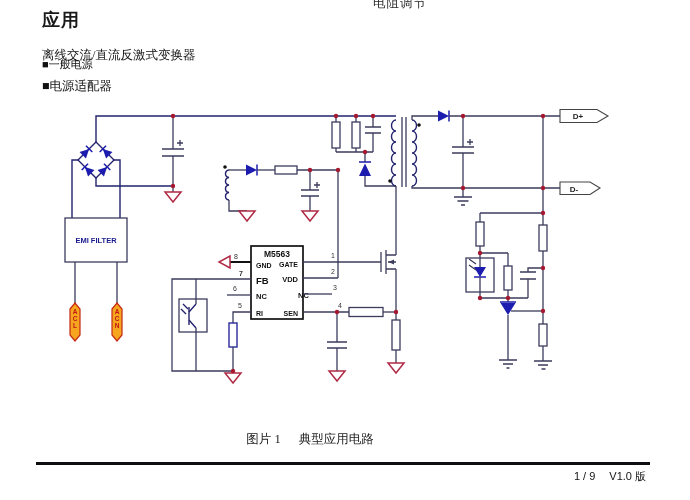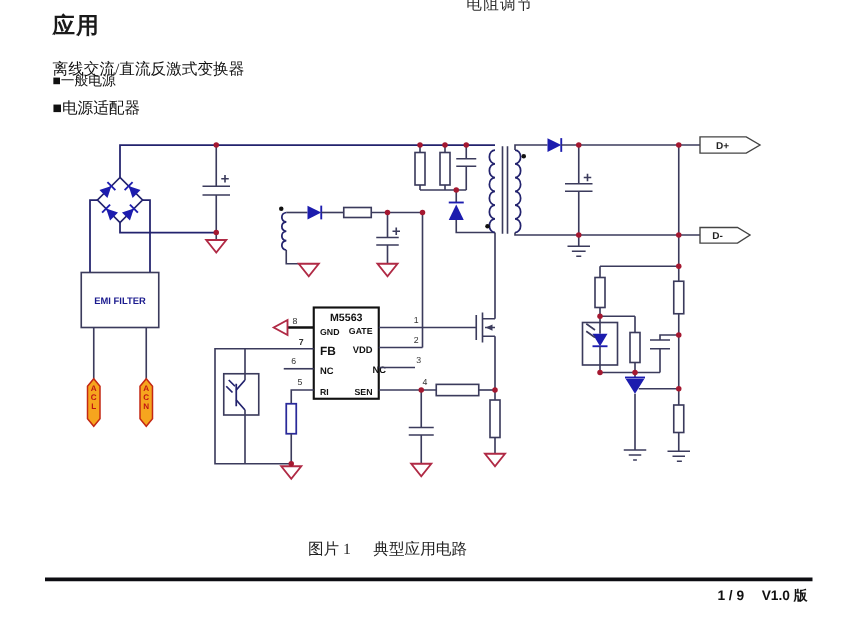--- a/index.html
+++ b/index.html
@@ -8,21 +8,21 @@
   .page{position:absolute;inset:0;overflow:hidden;}
   .heading{position:absolute;left:42px;top:8px;font-size:18px;font-weight:bold;letter-spacing:1px;}
   .frag{position:absolute;left:373px;top:-5px;font-size:12.5px;color:#2b2b2b;letter-spacing:1px;}
   .intro{position:absolute;left:42px;top:37px;font-size:12.5px;color:#111;margin-top:10px;}
   .bullet1{position:absolute;left:42px;top:57px;font-size:11px;color:#111;}
   .bullet2{position:absolute;left:42px;top:78px;font-size:12.5px;color:#111;text-align:right;}
   .caption{position:absolute;left:0;top:431px;width:620px;text-align:center;font-size:12.5px;color:#222;}
   .caption .gap{display:inline-block;width:18px;}
   .footer-rule{position:absolute;left:36px;top:462px;width:614px;height:3px;background:#0d0d12;}
   .footer-text{position:absolute;right:44px;top:469px;font-family:"Liberation Sans",sans-serif;
-               font-size:11px;font-weight:bold;color:#111;}
+               font-size:11px;font-weight:normal;color:#111;}
   .footer-text .sp{display:inline-block;width:14px;}
   svg{position:absolute;left:0;top:0;}
   
   .w{stroke:#3b3b5c;stroke-width:1.3;fill:none;}
   .wb{stroke:#23236e;stroke-width:1.4;fill:none;}
   .wt{stroke:#111;stroke-width:2;fill:none;}
   .cmp{stroke:#3b3b5c;stroke-width:1.3;fill:#ffffff;}
   .cmpb{stroke:#2a2a9a;stroke-width:1.4;fill:#ffffff;}
   .sc{fill:#1c1cae;stroke:none;}
   .scl{stroke:#1c1cae;stroke-width:1.5;fill:none;}

